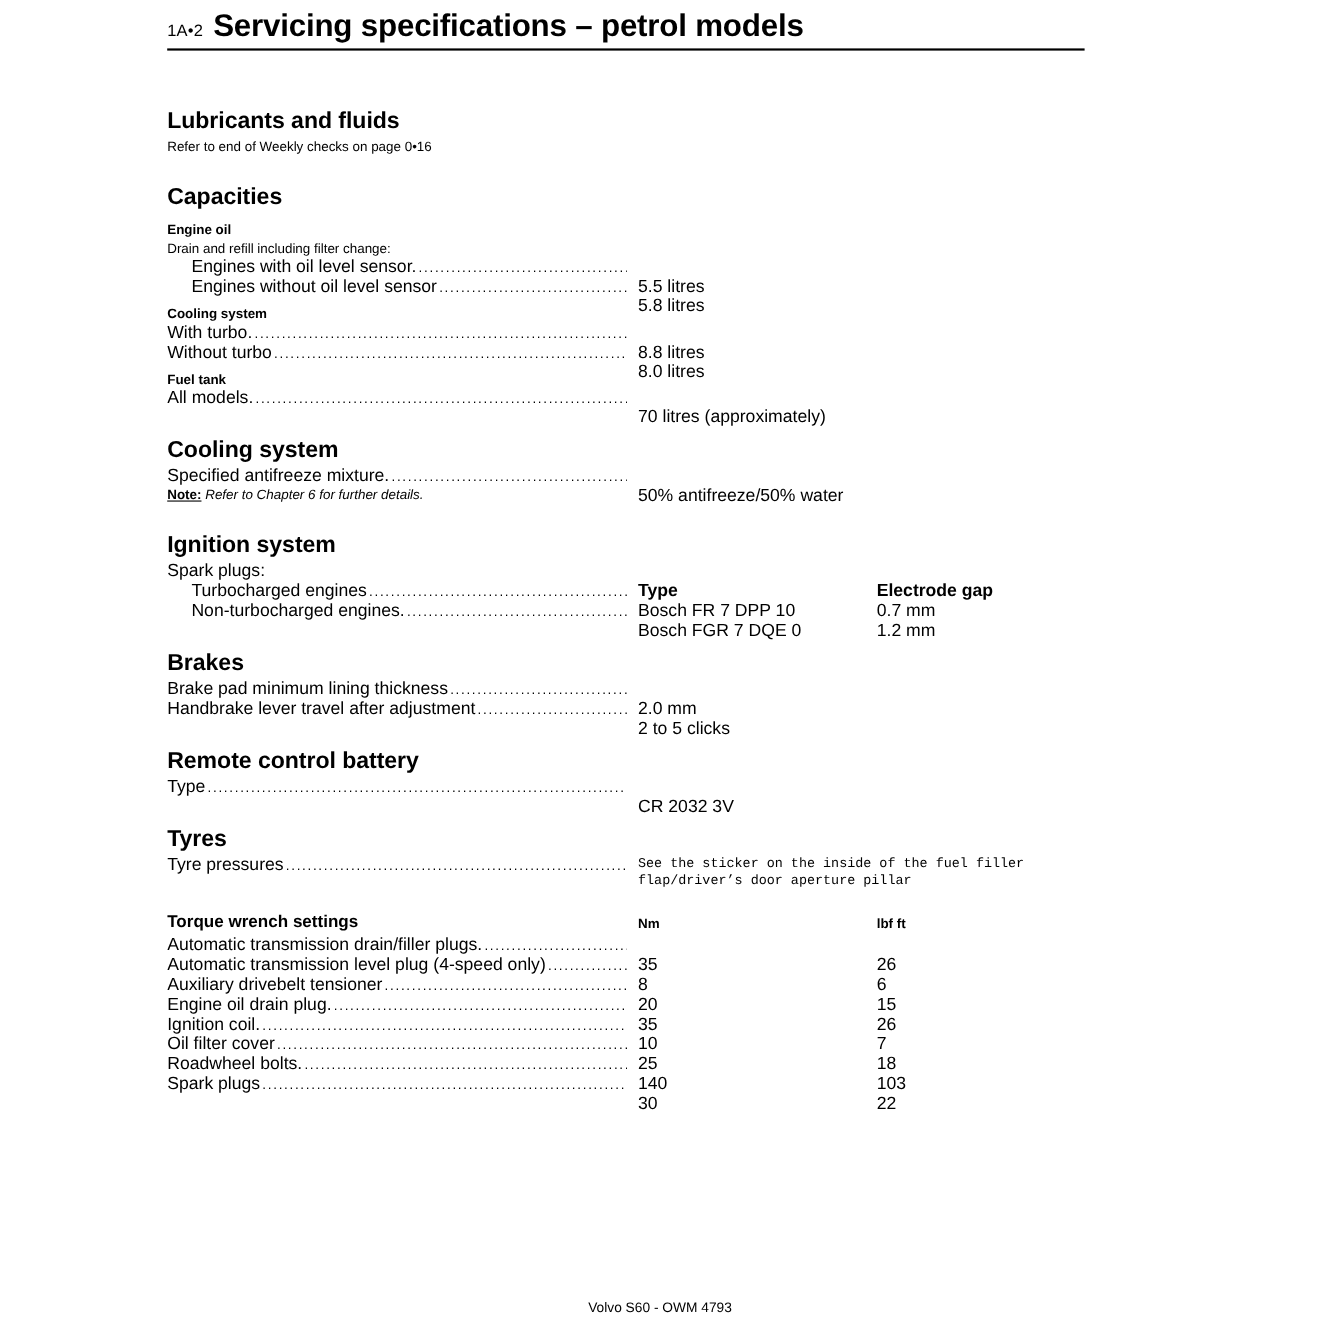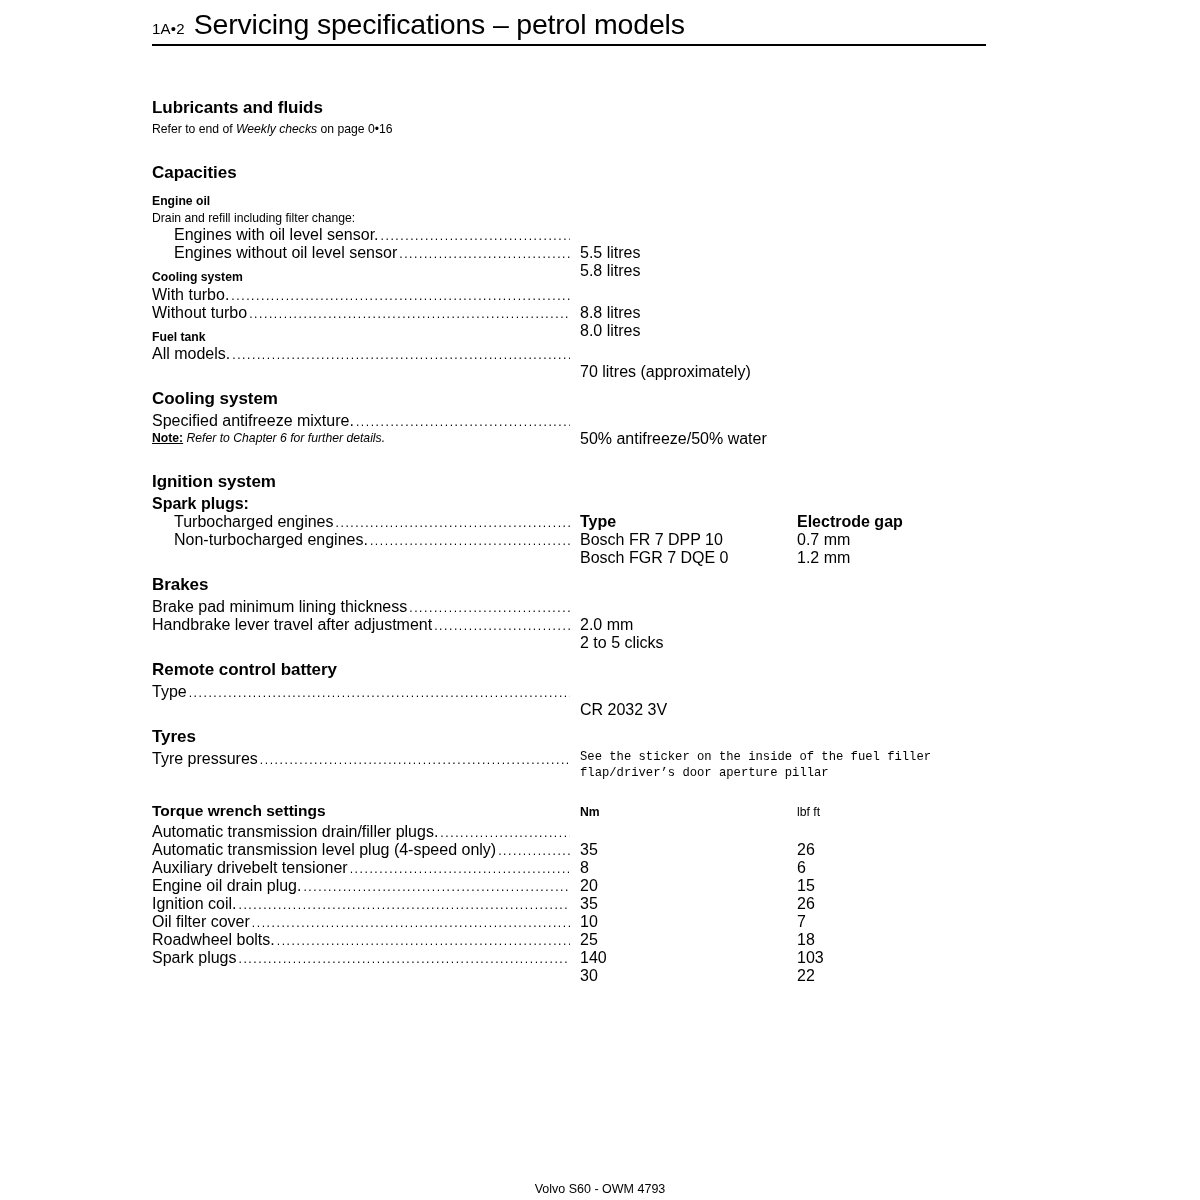--- a/index.html
+++ b/index.html
@@ -36,21 +36,21 @@
     gap: 9px;
   }
   .page-num {
     font-size: 15px;
     font-weight: 400;
     letter-spacing: 0.2px;
     white-space: nowrap;
   }
   .page-title {
     font-size: 28.5px;
-    font-weight: 400;
+    font-weight: 700;
     letter-spacing: -0.2px;
     white-space: nowrap;
   }
   .header-rule {
     margin-top: 3px;
     border-top: 2.4px solid #000;
     width: 834px;
   }
 
   
@@ -61,21 +61,21 @@
     width: 870px;
   }
 
   .sec-title {
     font-size: 15.5px;
     font-weight: bold;
     letter-spacing: -0.05px;
     margin: 0 0 3px 0;
   }
   .sec-title.big {
-    font-size: 17px;
+    font-size: 21px;
   }
   .sub-title {
     font-size: 12.2px;
     font-weight: bold;
     margin: 0;
     line-height: 16.4px;
   }
   .plain {
     font-size: 12.2px;
     line-height: 16.4px;
@@ -120,21 +120,21 @@
   .val-wrap {
     position: absolute;
     left: 428px;
     width: 412px;
     line-height: 15.8px;
     font-family: Liberation Mono, monospace;
   }
   .hdrrow .col2, .hdrrow .col3, .hdrrow .lbl { font-weight: bold; }
 
   .note b { font-weight: bold; text-decoration: underline; }
-  .note i, .ital { font-style: italic; }
+  .note i, .ital { }
 
   
   .tq-head {
     position: relative;
     width: 870px;
     margin-bottom: 3px;
   }
   .tq-head .h1 {
     font-size: 15.5px;
     font-weight: bold;
@@ -144,21 +144,21 @@
     left: 428px;
     top: 3px;
     font-size: 12.2px;
     font-weight: bold;
   }
   .tq-head .h3 {
     position: absolute;
     left: 645px;
     top: 3px;
     font-size: 12.2px;
-    font-weight: normal;
+    font-weight: bold;
     text-align: center;
   }
 
   
   .footer {
     position: absolute;
     left: 0;
     top: 1182px;
     width: 1200px;
     text-align: center;
@@ -255,21 +255,21 @@
       <div class="plain note"><b>Note:</b><i> Refer to Chapter 6 for further details.</i></div>
     </div>
 
     <div class="gap-lg"></div>
 
     <div>
       <div class="sec-title big">Ignition system</div>
 
       <div class="rowwrap hdrrow">
         <div class="lead-zone">
-          <span class="lbl" style="font-weight:700">Spark plugs:</span>
+          <span class="lbl" style="font-weight:400">Spark plugs:</span>
         </div>
         <div class="col2">Type</div>
         <div class="col3">Electrode gap</div>
       </div>
 
       <div class="rowwrap">
         <div class="lead-zone">
           <span class="lbl" style="padding-left:22px">Turbocharged engines</span>
           <span class="leader">..................................................................................................................................</span>
         </div>

